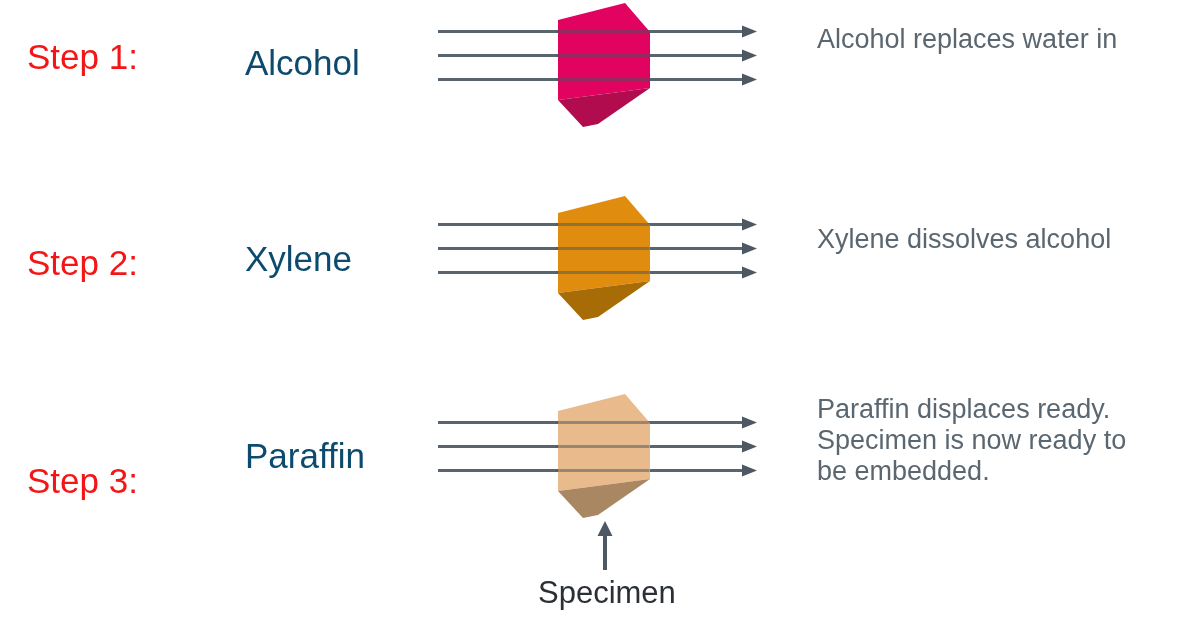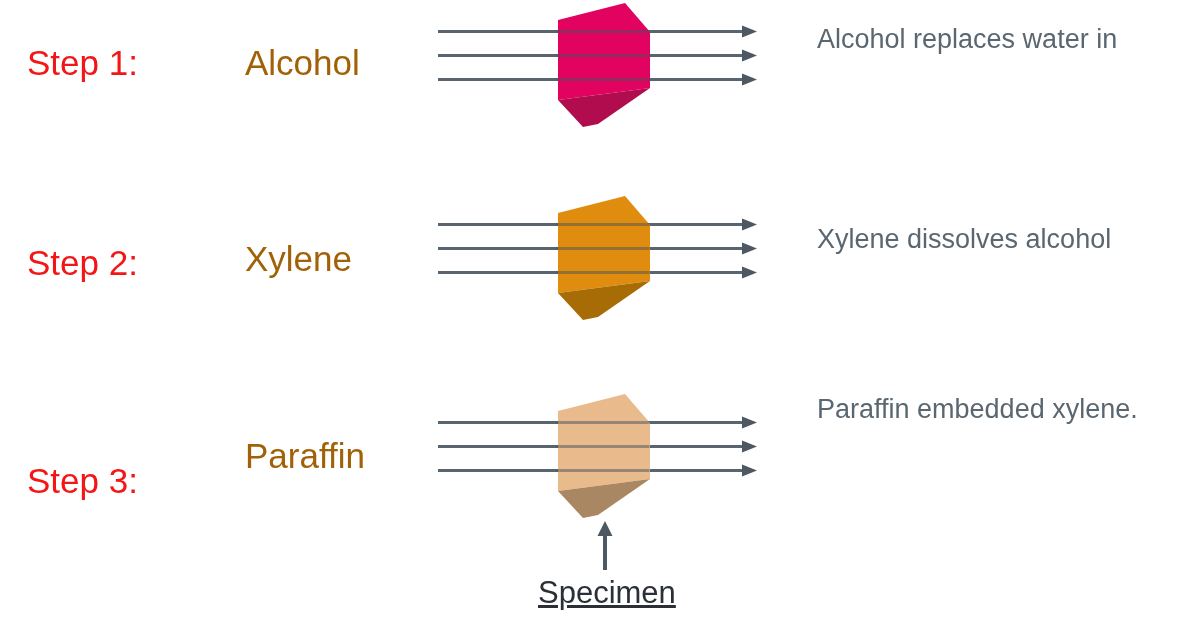--- a/index.html
+++ b/index.html
@@ -12,47 +12,46 @@
   }
   .step-label {
     position:absolute; left:27px;
     font-size:35px; line-height:42px;
     color:#f41616;
     white-space:nowrap;
   }
   .chem-label {
     position:absolute; left:245px;
     font-size:35px; line-height:42px;
-    color:#a16207;
+    color:#0c4a6e;
     white-space:nowrap;
   }
   .beam-svg {
     position:absolute; left:428px;
   }
   .desc {
     position:absolute; left:817px;
     font-size:27px; line-height:31px;
     color:#5b6770;
     white-space:nowrap;
   }
   .specimen-svg {
     position:absolute; left:560px; top:515px;
   }
   .specimen-label {
     position:absolute; left:538px; top:576px;
     font-size:31px; line-height:34px;
     color:#2b3036;
     white-space:nowrap;
-    text-decoration:underline;
   }
 </style>
 </head>
 <body>
 
-<div class="step-label" style="top:42px">Step 1:</div>
+<div class="step-label" style="top:36px">Step 1:</div>
 
 <div class="chem-label" style="top:42px">Alcohol</div>
 
 <svg class="beam-svg" style="top:0px" width="345" height="140" viewBox="0 0 345 140">
   <g stroke-width="3" fill="none" stroke="#5a646e">
     <line x1="10" y1="31.5" x2="316" y2="31.5"></line>
     <line x1="10" y1="55.5" x2="316" y2="55.5"></line>
     <line x1="10" y1="79.5" x2="316" y2="79.5"></line>
   </g>
   <g stroke="none" fill="#4d5862">
@@ -119,21 +118,23 @@
   <polygon points="130,20 197,3 222,32 222,88 130,100" fill="#e8ba8c"></polygon>
   <polygon points="130,100 155,127 170,124 222,88" fill="#a98762"></polygon>
   <g stroke="rgba(72,82,94,0.5)" stroke-width="3" fill="none">
     <line x1="128.5" y1="31.5" x2="221.5" y2="31.5"></line>
     <line x1="128.5" y1="55.5" x2="221.5" y2="55.5"></line>
     <line x1="128.5" y1="79.5" x2="221.5" y2="79.5"></line>
   </g>
 </svg>
 
 <div class="desc" style="top:394px">
-  <div>Paraffin embedded xylene.</div>
+  <div>Paraffin displaces ready.</div>
+  <div>Specimen is now ready to</div>
+  <div>be embedded.</div>
 </div>
 
 <svg class="specimen-svg" width="90" height="60" viewBox="0 0 90 60">
   <g>
     <line x1="45" y1="55" x2="45" y2="18" stroke-width="4" stroke="#4d5862"></line>
     <polygon points="37.5,21 52.5,21 45,6" stroke="none" fill="#4d5862"></polygon>
   </g>
 </svg>
 
 <div class="specimen-label">Specimen</div>

